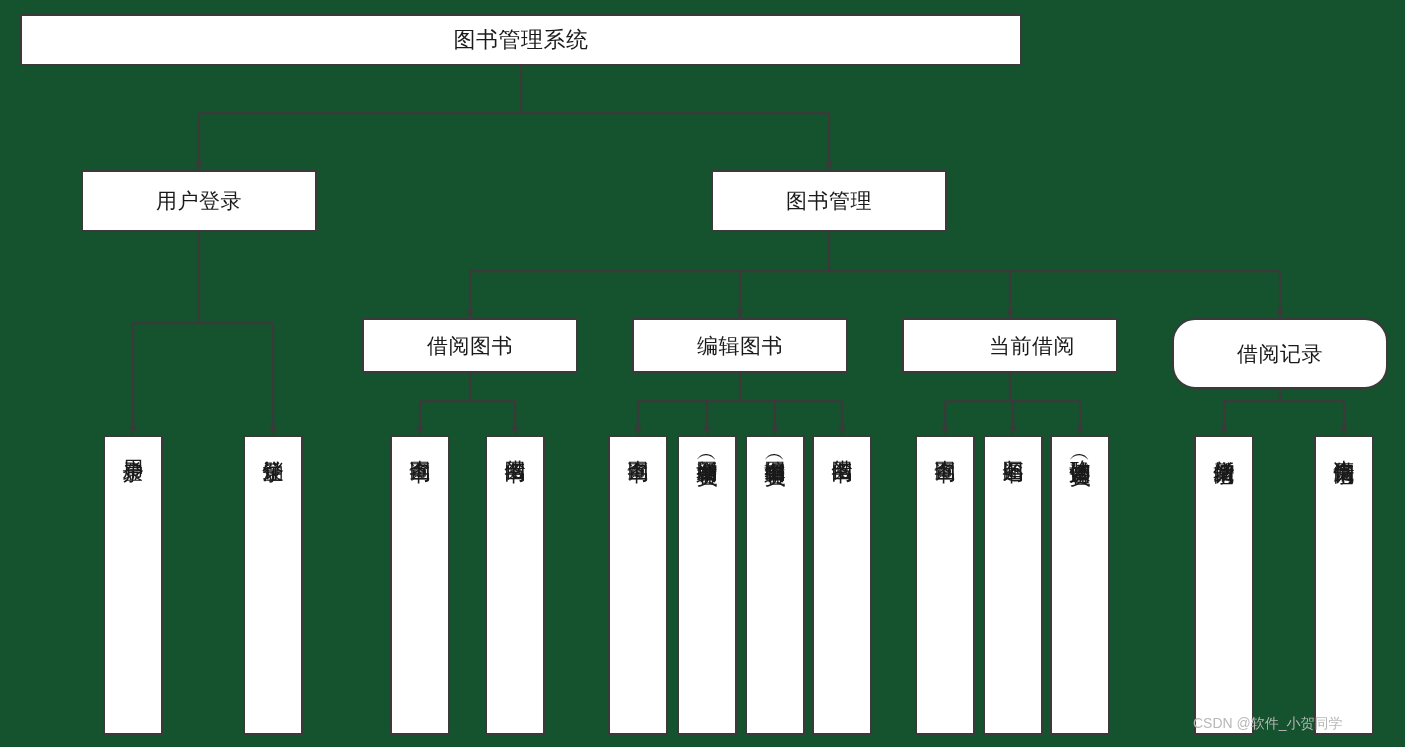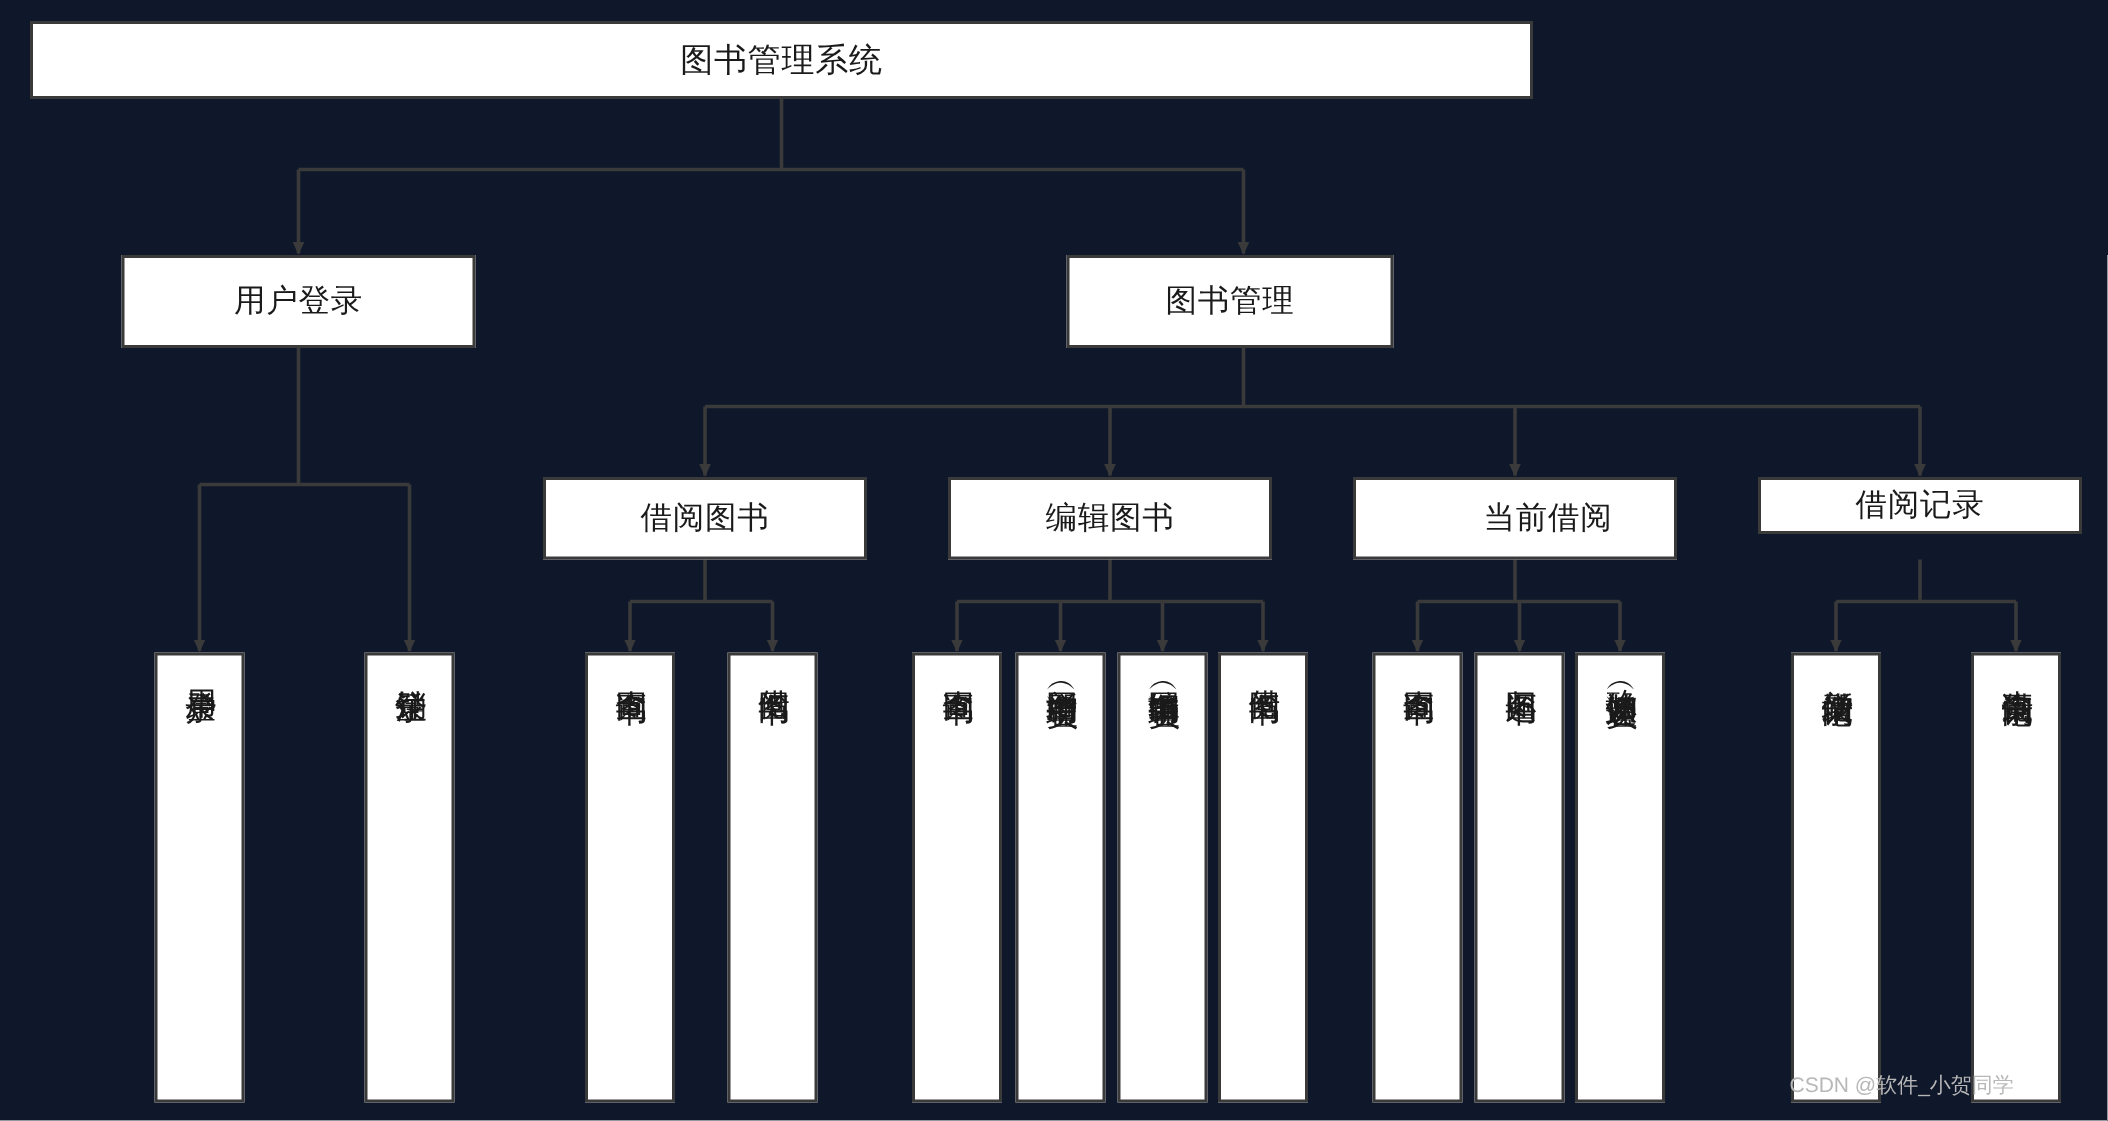--- a/index.html
+++ b/index.html
@@ -8,21 +8,21 @@
     padding: 0;
     background: #ffffff;
   }
   body {
     font-family: "Liberation Sans", "DejaVu Sans", sans-serif;
   }
   #canvas {
     position: relative;
     width: 1405px;
     height: 747px;
-    background: #0f172a;
+    background: #14532d;
     overflow: hidden;
   }
   #edges {
     position: absolute;
     left: 0;
     top: 0;
     width: 1405px;
     height: 747px;
     pointer-events: none;
   }
@@ -124,33 +124,33 @@
       </g>
   </svg>
 
   <div id="nodes-layer">
       <div class="node horiz root" style="left: 20px; top: 14px; width: 1002px; height: 52px;">
         <span class="node-label">图书管理系统</span>
       </div>
       <div class="node horiz" style="left: 81px; top: 170px; width: 236px; height: 62px;">
         <span class="node-label">用户登录</span>
       </div>
-      <div class="node horiz" style="left: 711px; top: 170px; width: 218px; height: 62px;">
+      <div class="node horiz" style="left: 711px; top: 170px; width: 236px; height: 62px;">
         <span class="node-label">图书管理</span>
       </div>
       <div class="node horiz" style="left: 362px; top: 318px; width: 216px; height: 55px;">
         <span class="node-label">借阅图书</span>
       </div>
       <div class="node horiz" style="left: 632px; top: 318px; width: 216px; height: 55px;">
         <span class="node-label">编辑图书</span>
       </div>
       <div class="node horiz" style="left: 902px; top: 318px; width: 216px; height: 55px; padding-left: 44px;">
         <span class="node-label">当前借阅</span>
       </div>
-      <div class="node horiz" style="left: 1172px; top: 318px; width: 216px; height: 38px;">
+      <div class="node horiz" style="left: 1172px; top: 318px; width: 216px; height: 71px; border-radius: 23px;">
         <span class="node-label">借阅记录</span>
       </div>
       <div class="node vert" style="left: 103px; top: 435px; width: 60px; height: 300px;">
         <span class="node-label">用户登录</span>
       </div>
       <div class="node vert" style="left: 243px; top: 435px; width: 60px; height: 300px;">
         <span class="node-label">注销登录</span>
       </div>
       <div class="node vert" style="left: 390px; top: 435px; width: 60px; height: 300px;">
         <span class="node-label">查询图书</span>

